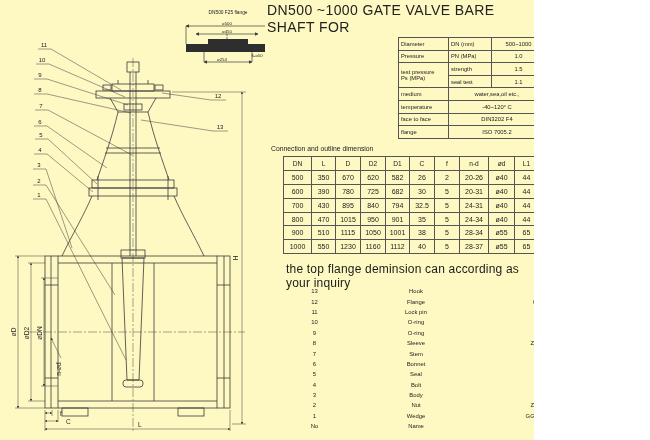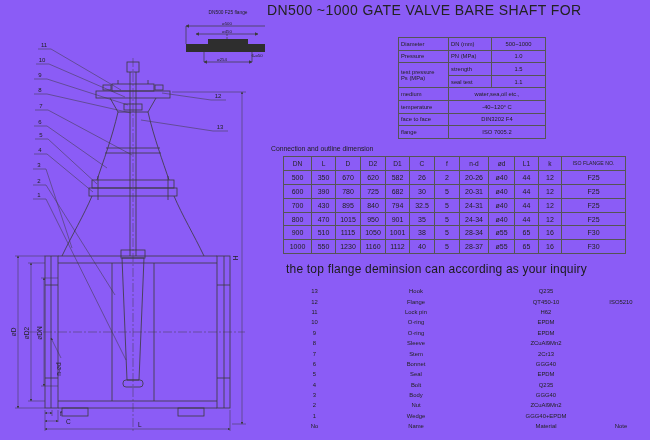--- a/index.html
+++ b/index.html
@@ -1,16 +1,16 @@
 <!DOCTYPE html>
 <html><head>
 <meta charset="utf-8">
 <style>
   html,body{margin:0;padding:0;background:#fff}
-  .canvas{position:relative;width:650px;height:440px;background:#8b5cf6;overflow:hidden;
+  .canvas{position:relative;width:534px;height:440px;background:#fef9c3;overflow:hidden;
           font-family:"Liberation Sans",sans-serif;color:#1e1e1e}
   .title{position:absolute;left:267px;top:2px;font-size:14px;line-height:1.2;letter-spacing:.4px;color:#222}
   table{border-collapse:collapse}
   .spec{position:absolute;left:398px;top:37px;width:132px;table-layout:fixed;font-size:5.8px;color:#222}
   .spec td{border:.6px solid #555;height:11.6px;padding:0 2px;overflow:hidden;white-space:nowrap}
   .spec .lab{text-align:left}
   .spec .val{text-align:center}
   .conn{position:absolute;left:271px;top:145px;font-size:6.8px;color:#222}
   .dims{position:absolute;left:283px;top:156px;width:342px;table-layout:fixed;font-size:7px;color:#222}
   .dims th,.dims td{border:.6px solid #555;height:12.9px;padding:0;text-align:center;font-weight:400;

